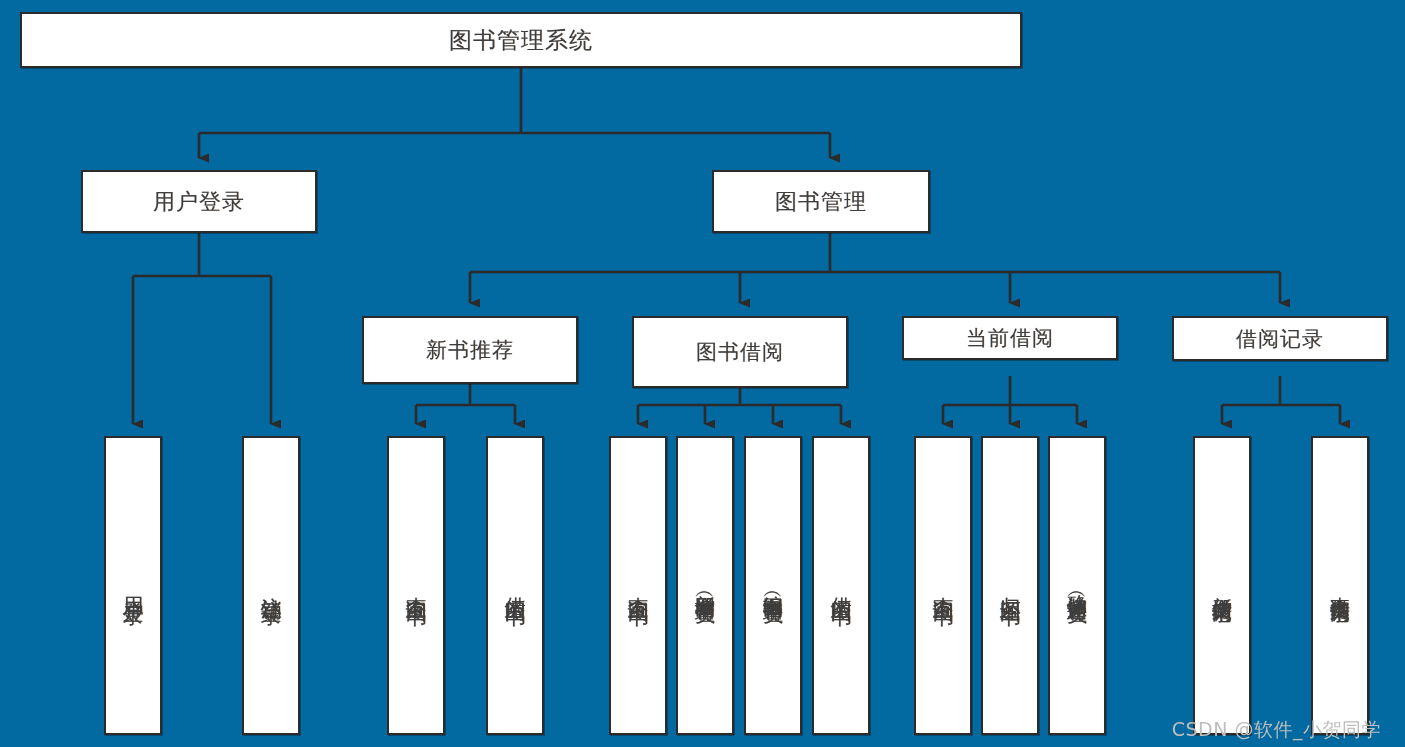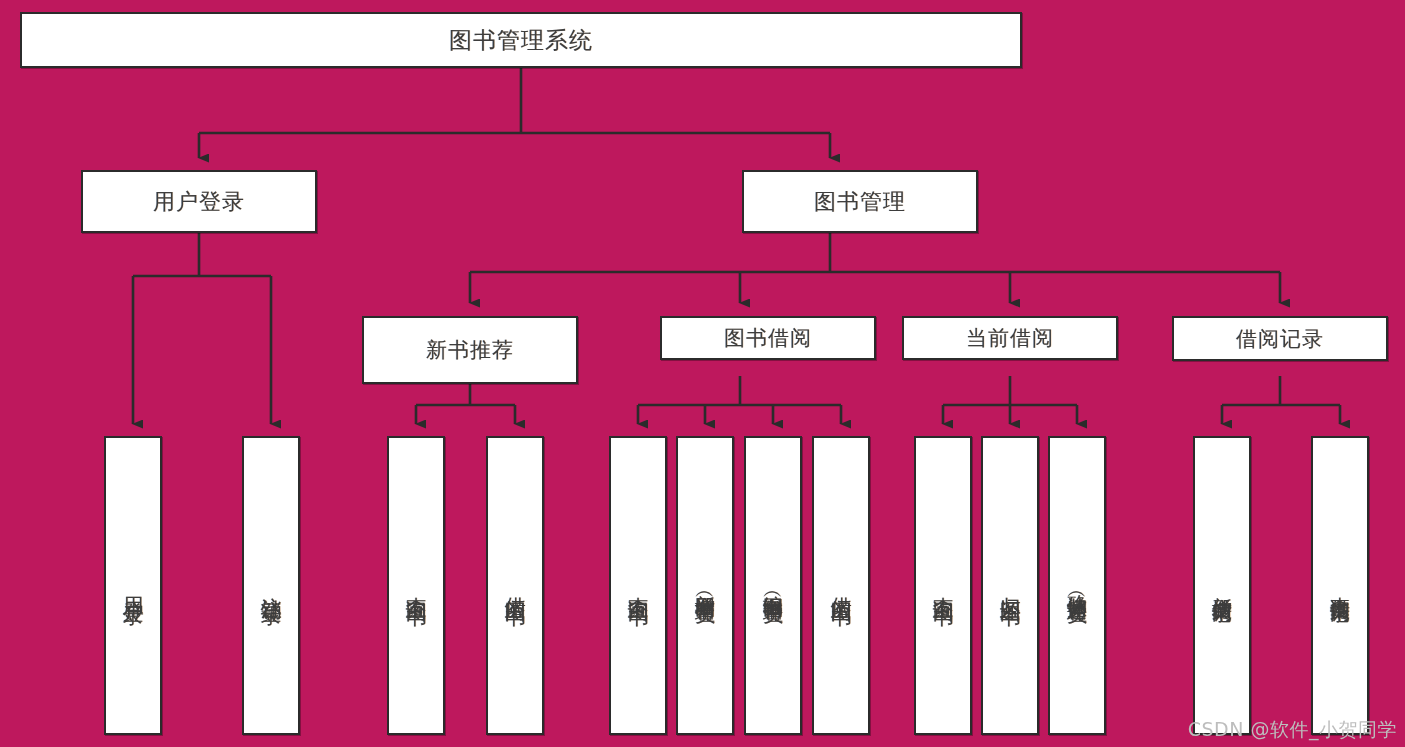--- a/index.html
+++ b/index.html
@@ -8,21 +8,21 @@
     padding: 0;
     background: #ffffff;
   }
   body {
     font-family: "DejaVu Sans", "Liberation Sans", sans-serif;
   }
   #diagram-root {
     position: relative;
     width: 1405px;
     height: 747px;
-    background: #be185d;
+    background: #0369a1;
     overflow: hidden;
   }
   #edges-layer {
     position: absolute;
     left: 0;
     top: 0;
     width: 1405px;
     height: 747px;
     pointer-events: none;
   }
@@ -63,21 +63,21 @@
     letter-spacing: 3px;
     white-space: normal;
     max-height: 100%;
   }
   .node-leaf.tall-text .node-label {
     font-size: 20px;
     letter-spacing: 1.5px;
   }
   #watermark {
     position: absolute;
-    right: 8px;
+    right: 24px;
     bottom: 4px;
     font-size: 19px;
     color: #bdbdbd;
     white-space: nowrap;
     letter-spacing: 0.5px;
   }
 </style>
 </head>
 <body>
 
@@ -134,29 +134,29 @@
   </svg>
 
   <div class="node node-root" style="left:20px; top:12px; width:1002px; height:56px;">
     <span class="node-label">图书管理系统</span>
   </div>
 
   <div class="node node-l2" style="left:81px; top:170px; width:236px; height:63px;">
     <span class="node-label">用户登录</span>
   </div>
 
-  <div class="node node-l2" style="left:742px; top:170px; width:236px; height:63px;">
+  <div class="node node-l2" style="left:712px; top:170px; width:218px; height:63px;">
     <span class="node-label">图书管理</span>
   </div>
 
   <div class="node node-l3" style="left:362px; top:316px; width:216px; height:68px;">
     <span class="node-label">新书推荐</span>
   </div>
 
-  <div class="node node-l3" style="left:632px; top:316px; width:216px; height:44px;margin-left:28px;">
+  <div class="node node-l3" style="left:632px; top:316px; width:216px; height:72px;">
     <span class="node-label">图书借阅</span>
   </div>
 
   <div class="node node-l3" style="left:902px; top:316px; width:216px; height:44px;">
     <span class="node-label">当前借阅</span>
   </div>
 
   <div class="node node-l3" style="left:1172px; top:316px; width:216px; height:45px;">
     <span class="node-label">借阅记录</span>
   </div>

